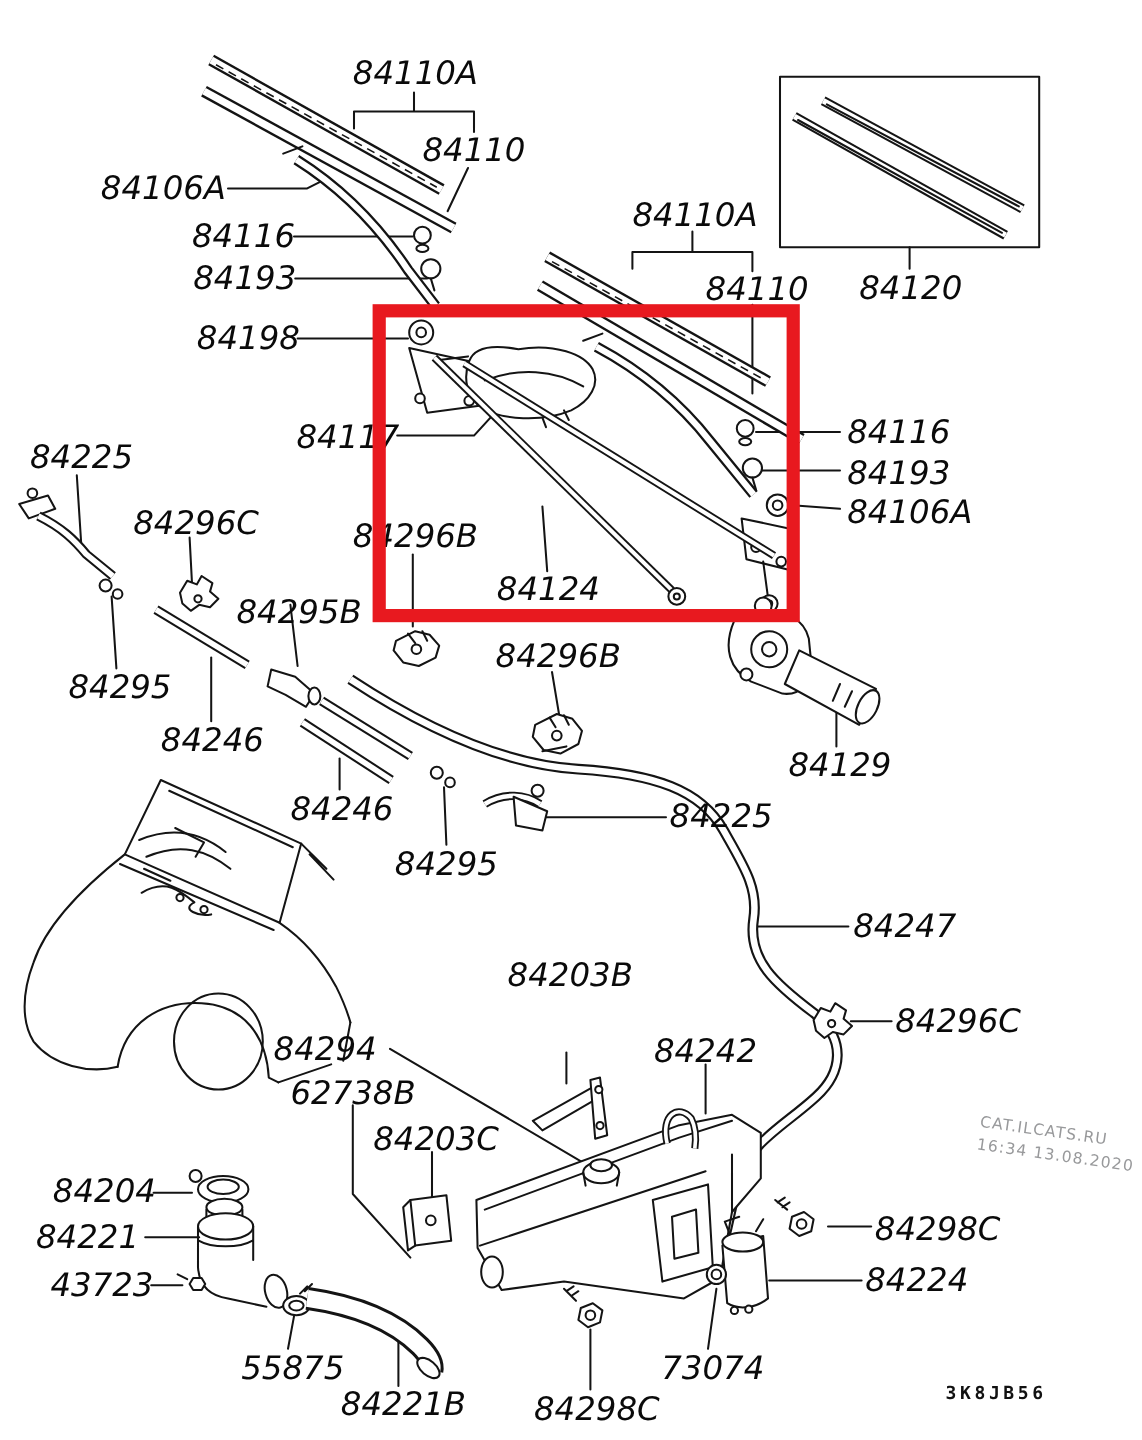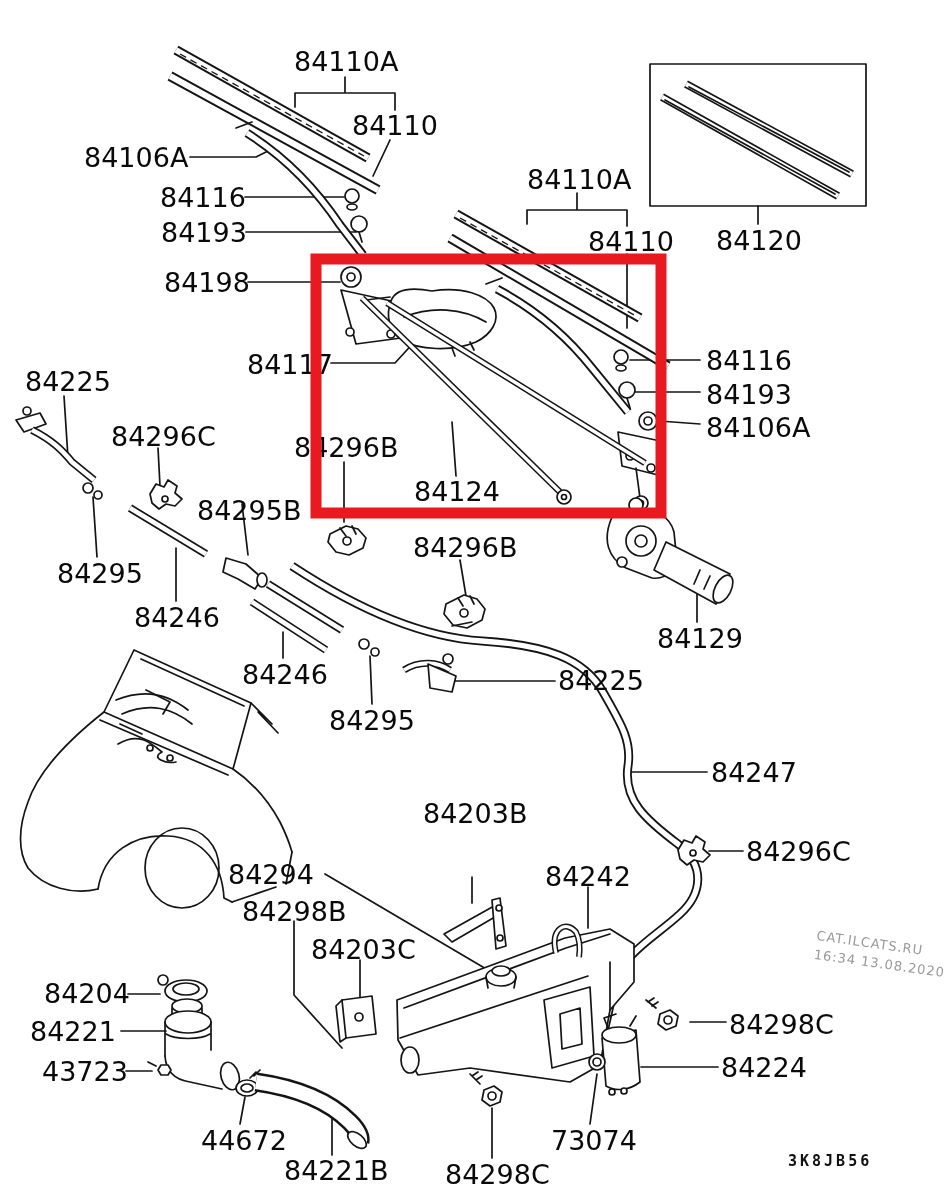--- a/index.html
+++ b/index.html
@@ -2,21 +2,21 @@
 <html style="--highlight-red: #e8191f; --watermark-gray: #98999b; --line-black: #141414;"><head>
 <meta charset="utf-8">
 <style>
   :root{ --highlight-red:#e8191f; --watermark-gray:#98999b; --line-black:#141414; }
   html,body{margin:0;padding:0;}
   body{width:952px;height:1200px;background:#fff;position:relative;overflow:hidden;
        font-family:"DejaVu Sans",sans-serif;}
   svg{position:absolute;left:0;top:0;}
   #art{z-index:1;}
   #overlay{z-index:3;pointer-events:none;}
-  .labels{position:absolute;left:0;top:0;width:812px;height:1200px;z-index:2;}
+  .labels{position:absolute;left:0;top:0;width:812px;height:1200px;z-index:2;font-style:italic;}
   .lbl{position:absolute;font-size:27px;line-height:28px;color:#0a0a0a;white-space:nowrap;}
   .k{stroke:var(--line-black);fill:none;stroke-width:1.7;stroke-linecap:round;stroke-linejoin:round;}
   .kf{stroke:var(--line-black);fill:#fff;stroke-width:1.7;stroke-linejoin:round;}
   .tube-o{stroke:var(--line-black);fill:none;}
   .tube-i{stroke:#fff;fill:none;}
   .dash{stroke:var(--line-black);fill:none;stroke-width:1.3;stroke-dasharray:7 5;}
   .red-rect{stroke:var(--highlight-red);fill:none;}
   .watermark{position:absolute;left:818px;top:926px;z-index:2;color:var(--watermark-gray);
              font-size:13px;line-height:19px;transform:rotate(8deg);transform-origin:left top;
              letter-spacing:1px;white-space:nowrap;}
@@ -302,26 +302,26 @@
   <div class="lbl" style="left:413px;top:534px">84296B</div>
   <div class="lbl" style="left:657px;top:625px">84129</div>
   <div class="lbl" style="left:242px;top:661px">84246</div>
   <div class="lbl" style="left:329px;top:707px">84295</div>
   <div class="lbl" style="left:558px;top:667px">84225</div>
   <div class="lbl" style="left:711px;top:759px">84247</div>
   <div class="lbl" style="left:746px;top:838px">84296C</div>
   <div class="lbl" style="left:228px;top:861px">84294</div>
   <div class="lbl" style="left:423px;top:800px">84203B</div>
   <div class="lbl" style="left:545px;top:863px">84242</div>
-  <div class="lbl" style="left:242px;top:898px">84298B</div>
+  <div class="lbl" style="left:242px;top:898px">62738B</div>
   <div class="lbl" style="left:311px;top:936px">84203C</div>
   <div class="lbl" style="left:44px;top:980px">84204</div>
   <div class="lbl" style="left:30px;top:1018px">84221</div>
   <div class="lbl" style="left:42px;top:1058px">43723</div>
-  <div class="lbl" style="left:201px;top:1127px">44672</div>
+  <div class="lbl" style="left:201px;top:1127px">55875</div>
   <div class="lbl" style="left:284px;top:1157px">84221B</div>
   <div class="lbl" style="left:445px;top:1161px">84298C</div>
   <div class="lbl" style="left:551px;top:1127px">73074</div>
   <div class="lbl" style="left:729px;top:1011px">84298C</div>
   <div class="lbl" style="left:721px;top:1054px">84224</div>
 </div>
 
 <div class="watermark">
   <div>CAT.ILCATS.RU</div>
   <div>16:34 13.08.2020</div>

